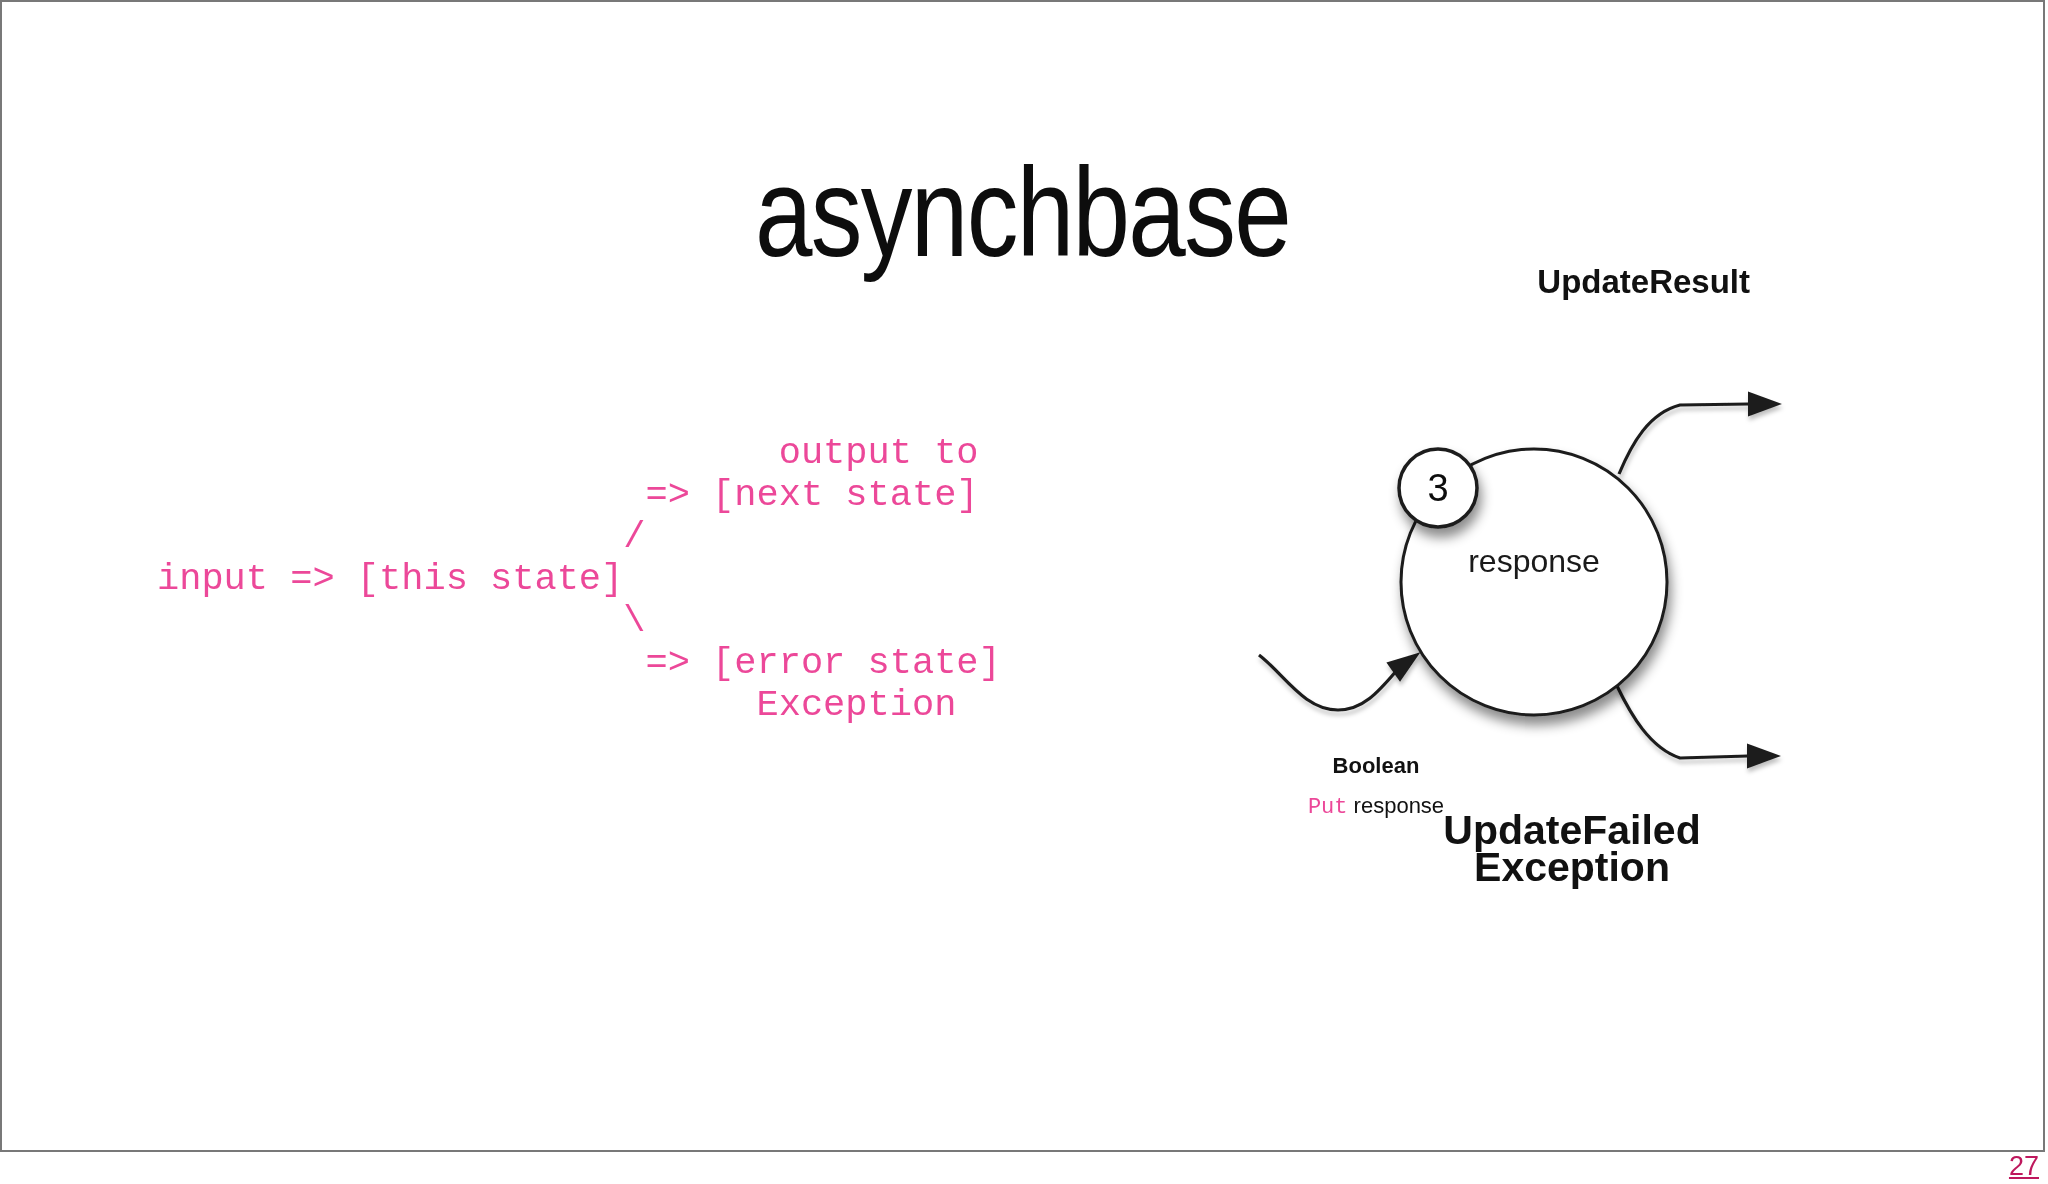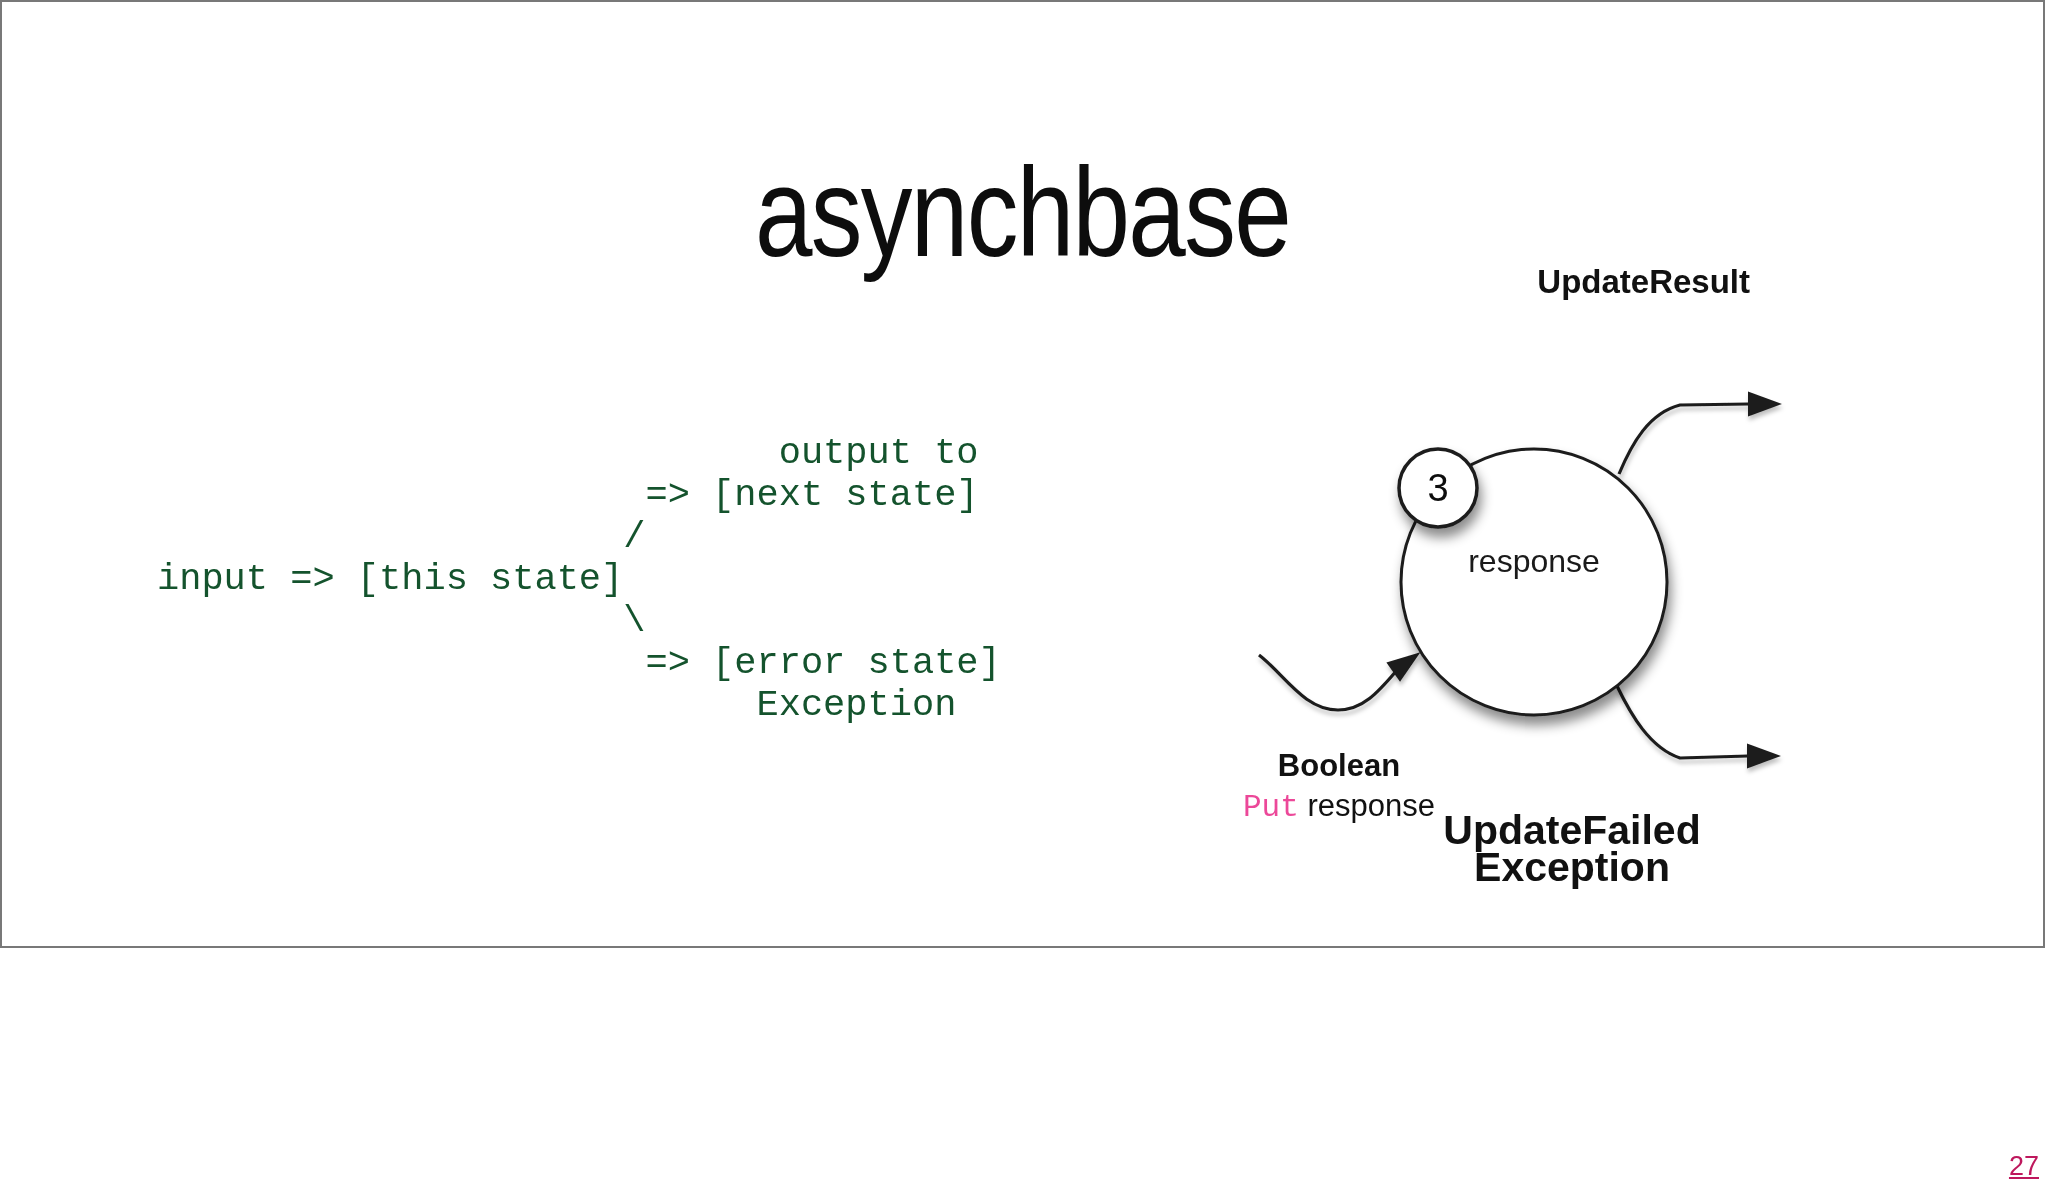--- a/index.html
+++ b/index.html
@@ -9,21 +9,21 @@
     width: 2048px;
     height: 1184px;
     position: relative;
     overflow: hidden;
     font-family: "Liberation Sans", sans-serif;
   }
   .slide-frame {
     position: absolute;
     left: 0; top: 0;
     width: 2045px;
-    height: 948px;
+    height: 1152px;
     box-sizing: border-box;
     border: 2px solid #787878;
     background: #ffffff;
   }
   .slide-title {
     position: absolute;
     left: 0; right: 0;
     top: 146px;
     margin: 0;
     text-align: center;
@@ -35,38 +35,38 @@
     transform: scaleX(0.82);
   }
   .ascii-diagram {
     position: absolute;
     left: 155px;
     top: 430px;
     margin: 0;
     font-family: "Liberation Mono", monospace;
     font-size: 37px;
     line-height: 42px;
-    color: #14532d;
+    color: #ec4899;
     white-space: pre;
   }
   .flow-svg {
     position: absolute;
     left: 0; top: 0;
     width: 2048px;
     height: 1184px;
   }
   .label {
     position: absolute;
     text-align: center;
     color: #111111;
   }
   .label .bold { font-weight: 700; }
   .lbl-result   { left: 1448px; top: 262px; width: 300px; font-size: 33px; line-height: 36px; text-align: right; }
   .lbl-node     { left: 1382px; top: 540px; width: 300px; font-size: 32px; line-height: 38px; color:#1a1a1a; }
-  .lbl-input    { left: 1187px; top: 744px; width: 300px; font-size: 31px; line-height: 40px; }
+  .lbl-input    { left: 1224px; top: 744px; width: 300px; font-size: 22px; line-height: 40px; }
   .lbl-failed   { left: 1420px; top: 810px; width: 300px; font-size: 41px; line-height: 37px; font-weight: 700; }
   .lbl-badge    {
     left: 1396px; top: 465px; width: 80px; height: 42px;
     font-size: 38px; line-height: 42px; color: #0d0d0d;
   }
   .mono-inline { font-family: "Liberation Mono", monospace; color: #ec4899; }
   .page-number {
     position: absolute;
     top: 1151px;
     right: 9px;

